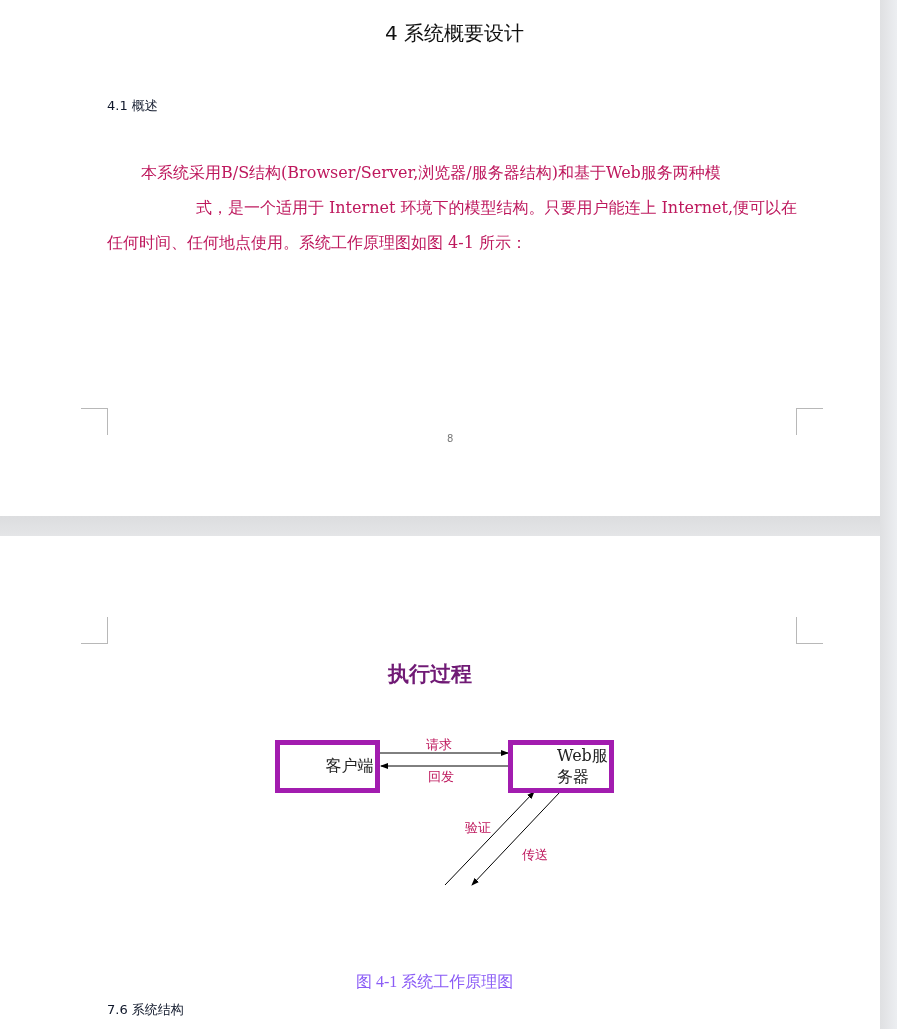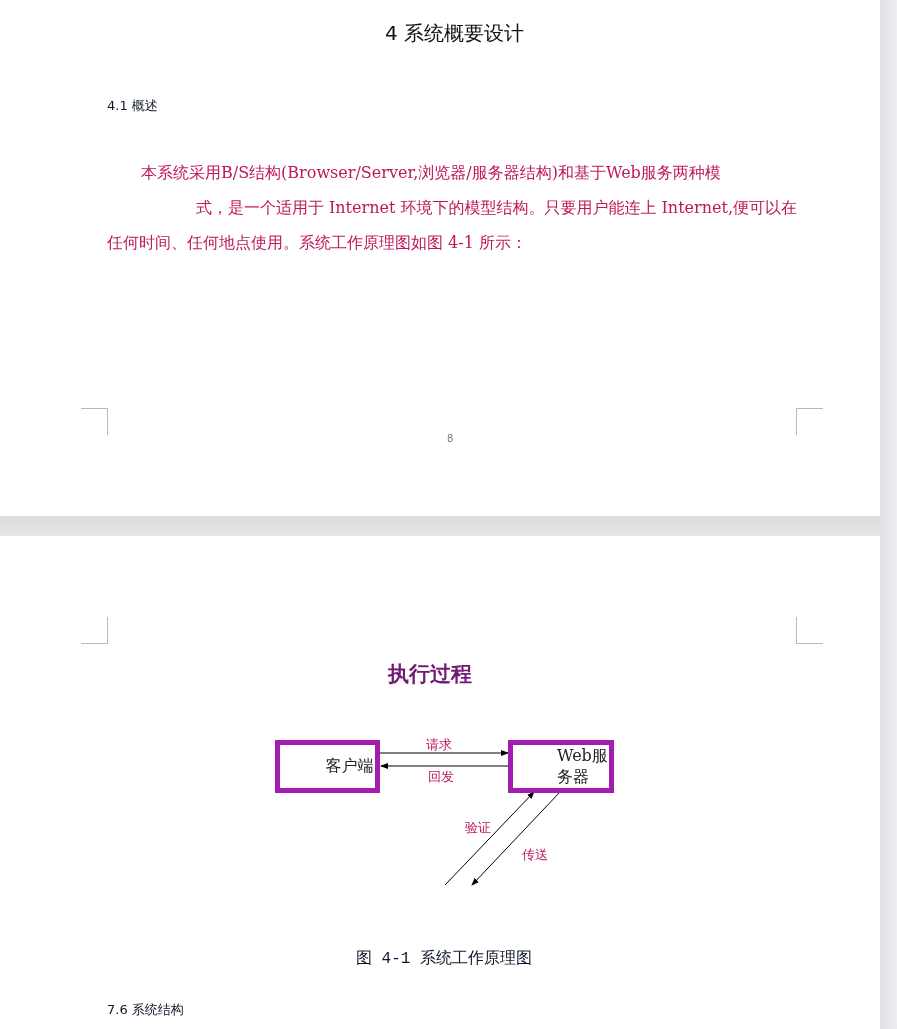--- a/index.html
+++ b/index.html
@@ -11,21 +11,21 @@
   .rightbar { position:absolute; left:880px; top:0; width:17px; height:1029px; background:linear-gradient(90deg,#dfe0e2,#eceef1); }
   .corner { position:absolute; width:26px; height:26px; border-color:#b8b8b8; border-style:solid; border-width:0; }
   .abs { position:absolute; }
   .h1 { font-size:20px; color:#111; white-space:nowrap; }
   .h2 { font-size:13px; color:#0f172a; white-space:nowrap; }
   .body-text { font-family:"DejaVu Serif","Liberation Serif",serif; font-size:16px; color:#be185d; line-height:35px; }
   .pageno { font-size:10px; color:#777; }
   .fig-title { font-family:"DejaVu Serif","Liberation Serif",serif; font-size:21px; font-weight:bold; color:#701a75; white-space:nowrap; }
   .box { position:absolute; border:5px solid #a21caf; background:#fff; display:flex; align-items:center; justify-content:center; font-family:"DejaVu Serif","Liberation Serif",serif; font-size:16px; color:#222; box-sizing:border-box;padding-left:44px; }
   .lbl { position:absolute; font-family:"DejaVu Serif","Liberation Serif",serif; font-size:13px; color:#be185d; white-space:nowrap; }
-  .caption { font-family:Liberation Mono, monospace; font-size:16px; color:#0f172a; white-space:nowrap; }
+  .caption { font-family:Liberation Serif, serif; font-size:16px; color:#8b5cf6; white-space:nowrap;margin-top:24px; }
 </style>
 </head>
 <body>
 
 <div id="page1" class="page">
   <div class="abs h1" style="left:385px;top:20px;">4 系统概要设计</div>
   <div class="abs h2" style="left:107px;top:97px;">4.1 概述</div>
   <div class="abs body-text" style="left:107px;top:155px;width:690px;">
     <div style="padding-left:34px;white-space:nowrap;">本系统采用B/S结构(Browser/Server,浏览器/服务器结构)和基于Web服务两种模</div>
     <div style="white-space:nowrap;text-align:right;">式，是一个适用于 Internet 环境下的模型结构。只要用户能连上 Internet,便可以在</div>

